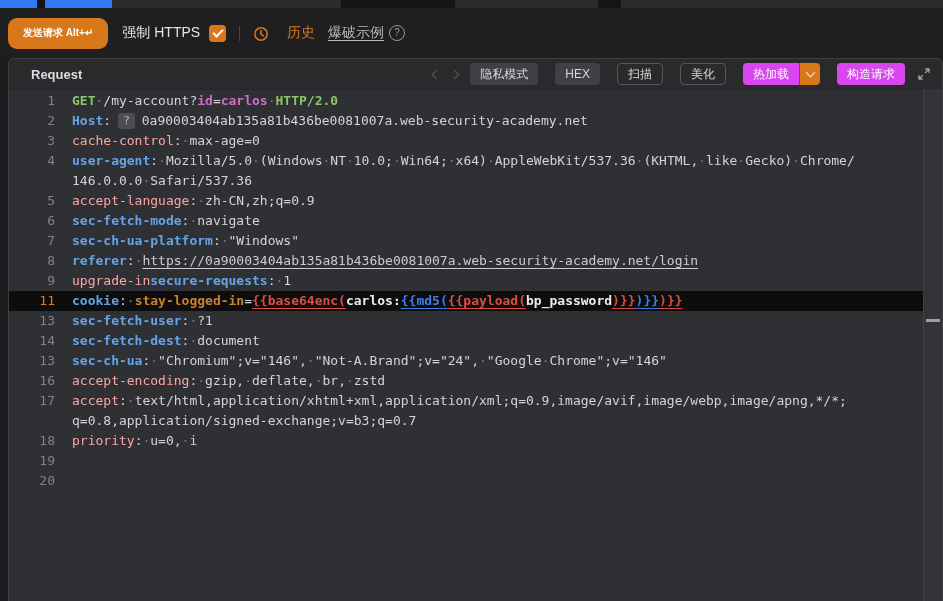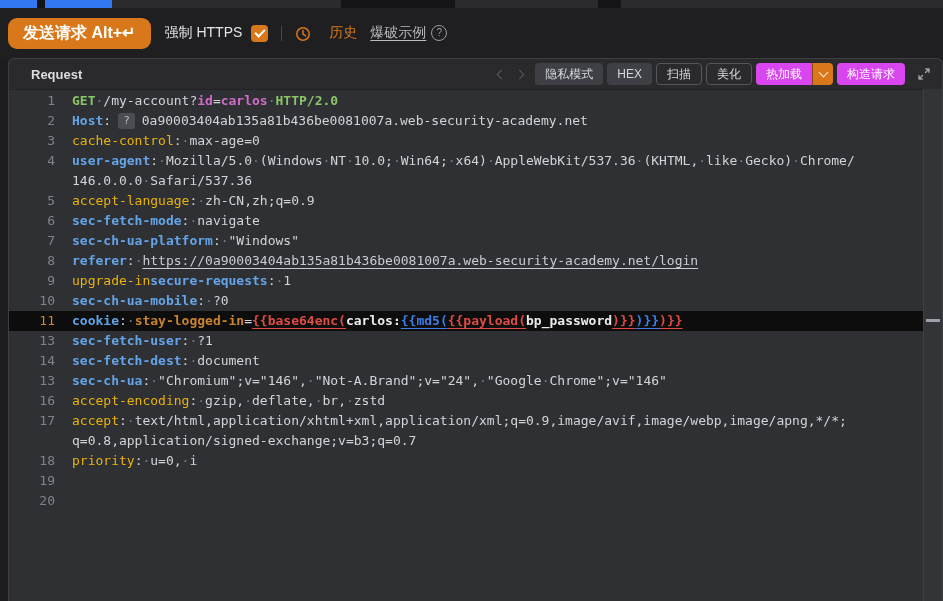--- a/index.html
+++ b/index.html
@@ -9,21 +9,21 @@
     font-family:"Liberation Sans",sans-serif;
     -webkit-font-smoothing:antialiased;
   }
   
   .topstrip{position:absolute;top:0;left:0;right:0;height:8px;background:#151517;}
   .topstrip .seg{position:absolute;top:0;height:8px;}
   
   .toolbar{position:absolute;top:8px;left:0;right:0;height:50px;background:#1f1f21;display:flex;align-items:center;}
   .send-btn{
     margin-left:8px;height:31px;padding:12px 15px;border:none;border-radius:9px;
-    background:#d8781a;color:#fff;font-weight:bold;font-size:16px;
+    background:#d8781a;color:#fff;font-weight:bold;font-size:10px;
     display:flex;align-items:center;cursor:pointer;font-family:"Liberation Sans",sans-serif;
   }
   .https-label{margin-left:14px;color:#e3e4e6;font-size:14px;}
   .checkbox{
     margin-left:9px;width:17px;height:17px;border-radius:4px;background:#d8781a;
     display:flex;align-items:center;justify-content:center;cursor:pointer;
   }
   .checkbox .tick{width:4px;height:8px;border-right:2px solid #fff;border-bottom:2px solid #fff;transform:rotate(45deg);margin-top:-2px;}
   .vdiv{width:1px;height:15px;background:#48484a;margin:0 13px;}
   .history{display:flex;align-items:flex-end;gap:18px;color:#d8781a;font-size:14px;cursor:pointer;}
@@ -68,21 +68,21 @@
     font-family:"DejaVu Sans Mono",monospace;font-size:13px;line-height:20px;color:#d2d4d8;
   }
   .rows{position:absolute;top:2px;left:0;right:18px;bottom:0;}
   .row{display:flex;height:20px;white-space:pre;}
   .row.hl{background:#0d0d0e;}
   .ln{width:46px;flex:none;text-align:right;color:#7f838b;user-select:none;}
   .row.hl .ln{color:#d8821f;}
   .code{padding-left:17px;flex:1;overflow:hidden;}
   .sg.m{color:#8cc46a;font-weight:bold;}
   .sg.k{color:#64a4e8;font-weight:bold;}
-  .sg.kr{color:#eab308;}
+  .sg.kr{color:#fca5a5;}
   .sg.v{color:#d2d4d8;}
   .sg.p{color:#d06cc8;font-weight:bold;}
   .sg.pb2{color:#d06cc8;font-weight:bold;}
   .sg.o{color:#c9822e;font-weight:bold;}
   .sg.w{color:#ebebed;font-weight:bold;}
   .sg.r{color:#e04b42;font-weight:bold;text-decoration:underline;text-underline-offset:3px;}
   .sg.b{color:#3d7ee8;font-weight:bold;text-decoration:underline;text-underline-offset:3px;}
   .sg.link{color:#c9cbd0;text-decoration:underline;text-underline-offset:3px;}
   .ws{color:#797d84;}
   .badge{
@@ -124,21 +124,21 @@
 <div class="panel">
   <div class="phead">
     <span class="ptitle">Request</span>
     <div class="pbtns">
       <span class="navchev left">
           <i></i>
         </span>
       <span class="navchev right">
           <i></i>
         </span>
-      <span id="btn-slot" style="display:flex;align-items:center;gap:4px;">
+      <span id="btn-slot" style="display:flex;align-items:center;gap:17px;">
           <button class="pb" style="border: none; font-family: inherit;">隐私模式</button>
           <button class="pb" style="border: none; font-family: inherit;">HEX</button>
           <button class="pb outline" style="font-family: inherit;">扫描</button>
           <button class="pb outline" style="font-family: inherit;">美化</button>
           <span class="split">
             <span class="pb orange">热加载</span>
             <span class="arrow">
               <i></i>
             </span>
           </span>
@@ -159,21 +159,20 @@
         <div class="row"><div class="ln">1</div><div class="code"><span class="sg m">GET</span><span class="sg v"><span class="ws">·</span></span><span class="sg v">/my-account?</span><span class="sg p">id</span><span class="sg v">=</span><span class="sg pb2">carlos</span><span class="sg v"><span class="ws">·</span></span><span class="sg m">HTTP/2.0</span></div></div>
         <div class="row"><div class="ln">2</div><div class="code"><span class="sg k">Host</span><span class="sg v">:</span><span class="badge">?</span><span class="sg v">0a90003404ab135a81b436be0081007a.web-security-academy.net</span></div></div>
         <div class="row"><div class="ln">3</div><div class="code"><span class="sg kr">cache-control</span><span class="sg v">:</span><span class="sg v"><span class="ws">·</span>max-age=0</span></div></div>
         <div class="row"><div class="ln">4</div><div class="code"><span class="sg k">user-agent</span><span class="sg v">:</span><span class="sg v"><span class="ws">·</span>Mozilla/5.0<span class="ws">·</span>(Windows<span class="ws">·</span>NT<span class="ws">·</span>10.0;<span class="ws">·</span>Win64;<span class="ws">·</span>x64)<span class="ws">·</span>AppleWebKit/537.36<span class="ws">·</span>(KHTML,<span class="ws">·</span>like<span class="ws">·</span>Gecko)<span class="ws">·</span>Chrome/</span></div></div>
         <div class="row"><div class="ln"></div><div class="code"><span class="sg v">146.0.0.0<span class="ws">·</span>Safari/537.36</span></div></div>
         <div class="row"><div class="ln">5</div><div class="code"><span class="sg kr">accept-language</span><span class="sg v">:</span><span class="sg v"><span class="ws">·</span>zh-CN,zh;q=0.9</span></div></div>
         <div class="row"><div class="ln">6</div><div class="code"><span class="sg k">sec-fetch-mode</span><span class="sg v">:</span><span class="sg v"><span class="ws">·</span>navigate</span></div></div>
         <div class="row"><div class="ln">7</div><div class="code"><span class="sg k">sec-ch-ua-platform</span><span class="sg v">:</span><span class="sg v"><span class="ws">·</span>"Windows"</span></div></div>
         <div class="row"><div class="ln">8</div><div class="code"><span class="sg k">referer</span><span class="sg v">:</span><span class="sg v"><span class="ws">·</span></span><span class="sg link">https://0a90003404ab135a81b436be0081007a.web-security-academy.net/login</span></div></div>
         <div class="row"><div class="ln">9</div><div class="code"><span class="sg kr">upgrade-in</span><span class="sg k">secure-requests</span><span class="sg v">:</span><span class="sg v"><span class="ws">·</span>1</span></div></div>
-        <div class="row"><div class="ln">10</div><div class="code"><span class="sg k">sec-ch-ua-mobile</span><span class="sg v">:</span><span class="sg v"><span class="ws">·</span>?0</span></div></div>
         <div class="row hl"><div class="ln">11</div><div class="code"><span class="sg k">cookie</span><span class="sg v">:</span><span class="sg v"><span class="ws">·</span></span><span class="sg o">stay-logged-in</span><span class="sg v">=</span><span class="sg r">{{base64enc(</span><span class="sg w">carlos:</span><span class="sg b">{{md5(</span><span class="sg r">{{payload(</span><span class="sg w">bp_password</span><span class="sg r">)}}</span><span class="sg b">)}}</span><span class="sg r">)}}</span></div></div>
         <div class="row"><div class="ln">13</div><div class="code"><span class="sg k">sec-fetch-user</span><span class="sg v">:</span><span class="sg v"><span class="ws">·</span>?1</span></div></div>
         <div class="row"><div class="ln">14</div><div class="code"><span class="sg k">sec-fetch-dest</span><span class="sg v">:</span><span class="sg v"><span class="ws">·</span>document</span></div></div>
         <div class="row"><div class="ln">13</div><div class="code"><span class="sg k">sec-ch-ua</span><span class="sg v">:</span><span class="sg v"><span class="ws">·</span>"Chromium";v="146",<span class="ws">·</span>"Not-A.Brand";v="24",<span class="ws">·</span>"Google<span class="ws">·</span>Chrome";v="146"</span></div></div>
         <div class="row"><div class="ln">16</div><div class="code"><span class="sg kr">accept-encoding</span><span class="sg v">:</span><span class="sg v"><span class="ws">·</span>gzip,<span class="ws">·</span>deflate,<span class="ws">·</span>br,<span class="ws">·</span>zstd</span></div></div>
         <div class="row"><div class="ln">17</div><div class="code"><span class="sg kr">accept</span><span class="sg v">:</span><span class="sg v"><span class="ws">·</span>text/html,application/xhtml+xml,application/xml;q=0.9,image/avif,image/webp,image/apng,*/*;</span></div></div>
         <div class="row"><div class="ln"></div><div class="code"><span class="sg v">q=0.8,application/signed-exchange;v=b3;q=0.7</span></div></div>
         <div class="row"><div class="ln">18</div><div class="code"><span class="sg kr">priority</span><span class="sg v">:</span><span class="sg v"><span class="ws">·</span>u=0,<span class="ws">·</span>i</span></div></div>
         <div class="row"><div class="ln">19</div><div class="code"></div></div>
         <div class="row"><div class="ln">20</div><div class="code"></div></div>

